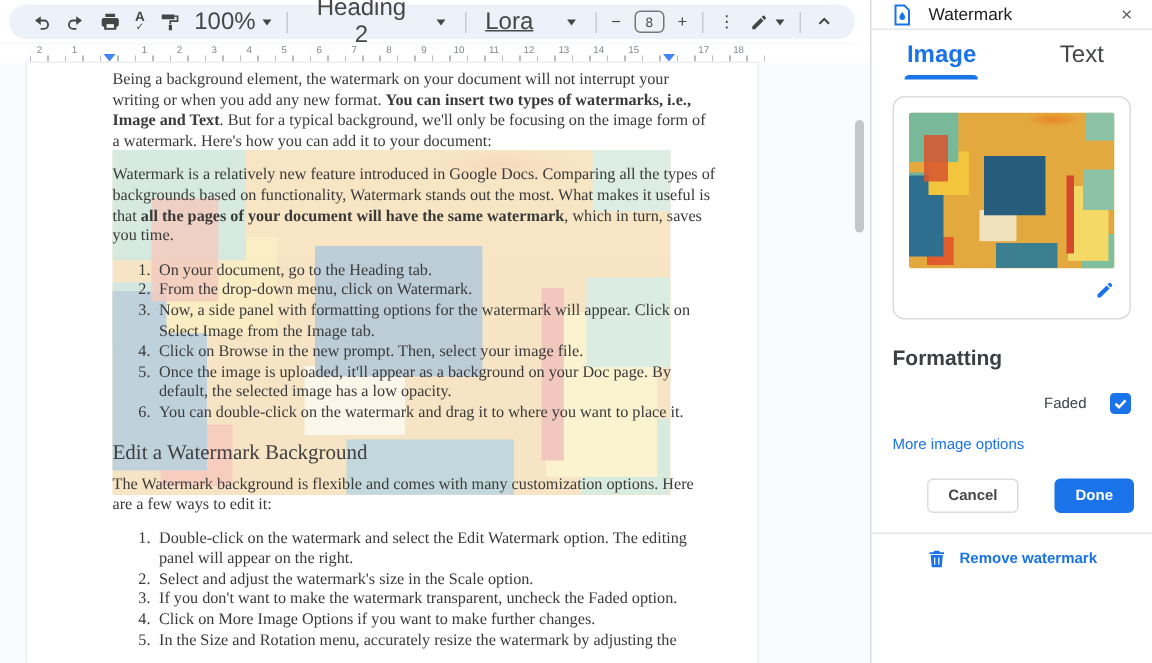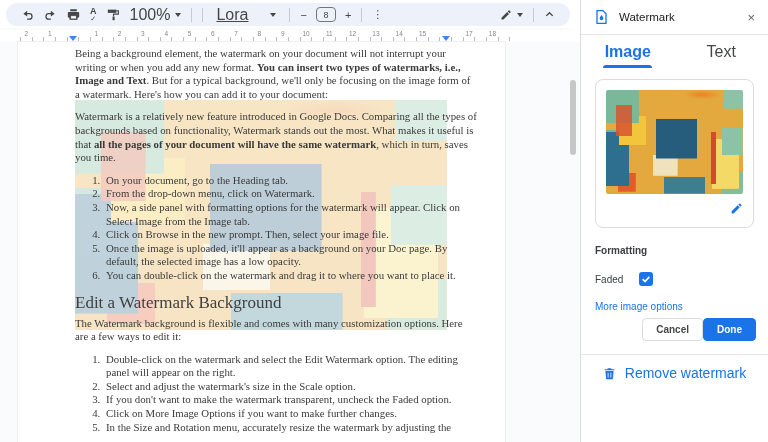--- a/index.html
+++ b/index.html
@@ -34,21 +34,21 @@
     background:repeating-linear-gradient(90deg,#b8bcc2 0 1px,transparent 1px 11.65px); }
   .ruler-num { position:absolute; top:0; font-size:6.5px; color:#80868b; transform:translateX(-50%); }
   .ruler-marker { position:absolute; top:6px; width:0; height:0; transform:translateX(-50%);
     border-left:4px solid transparent; border-right:4px solid transparent; border-top:5px solid #4285f4; }
   .page { position:absolute; left:18px; top:14px; width:487px; height:400px; background:#fff;
           box-shadow:0 0 0 1px #eceef1; }
   .doc-watermark { position:absolute; left:57px; top:58px; width:372px; height:230px; opacity:.3; }
   .doc-content { position:relative; padding:5px 28px 0 57px; width:100%;
     font-family:"Liberation Serif", serif; font-size:10.8px; line-height:13.6px; color:#3a3a3a; }
   .doc-content p { margin:0 0 9px 0; }
-  .doc-content h2 { font-family:"Liberation Serif", serif; font-size:17px; font-weight:normal;
+  .doc-content h2 { font-family:"Liberation Serif", serif; font-size:14px; font-weight:normal;
     color:#3f3f3f; margin:11px 0 5px 0; line-height:18px; }
   .doc-content ol { margin:0 0 9px 0; padding-left:28px; }
   .doc-content li { padding-left:3px; }
   .scroll-thumb { position:absolute; right:4px; top:52px; width:6px; height:75px;
     background:#c4c7c5; border-radius:3px; }
 
   
   .art {
     background-color:#e3a93e;
     background-image:
@@ -72,53 +72,53 @@
       8% 20%, 0% 0%, 12% 35%, 70% 0%, 100% 0%, 52% 45%, 0% 85%, 0% 48%,
       42% 78%, 80% 80%, 100% 50%, 97% 90%, 10% 97%, 60% 100%, 100% 100%;
     background-size:
       12% 30%, 24% 32%, 20% 28%, 45% 45%, 14% 18%, 30% 38%, 17% 52%, 14% 20%,
       18% 20%, 4% 50%, 15% 26%, 20% 48%, 13% 18%, 30% 16%, 16% 22%;
   }
 
   
   .panel { position:absolute; left:580px; top:0; width:188px; height:442px; background:#fff;
            border-left:1px solid #dadce0; color:#3c4043; display:flex; flex-direction:column; }
-  .panel-header { height:35px; display:flex; align-items:center; padding:0 13px;
+  .panel-header { height:20px; display:flex; align-items:center; padding:0 13px;
                   border-bottom:1px solid #e4e6ea;justify-content:space-between; }
   .panel-title { font-size:11.5px; color:#202124; margin-left:10px; }
   .close-x { margin-left:auto; font-size:13px; color:#5f6368; background:none; border:none; cursor:pointer; }
   .tabs { display:flex; height:33px; }
   .tab { flex:1; display:flex; align-items:center; justify-content:center; font-size:16px;
          color:#444746; position:relative; cursor:pointer; background:none; border:none; }
   .tab.active { color:#1a73e8; font-weight:bold; }
   .tab.active::after { content:""; position:absolute; left:24%; right:24%; bottom:0; height:3px;
          background:#1a73e8; border-radius:3px 3px 0 0; }
   .image-card { margin:11px 14px 0; border:1px solid #dadce0; border-radius:8px; padding:10px;
                 background:#fff; }
   .art-img { width:100%; height:104px; border-radius:2px; }
   .edit-row { display:flex; justify-content:flex-end; margin-top:8px; height:15px; }
-  .formatting-label { margin:17px 14px 0; font-size:10px; color:#3c4043; font-weight:bold; }
+  .formatting-label { margin:17px 14px 0; font-size:14px; color:#3c4043; font-weight:bold; }
   .scale-row { display:flex; align-items:center; margin:13px 14px 0; }
   .field-label { width:44px; font-size:10px; color:#3c4043; }
   .select { width:88px; height:24px; border:1px solid #c9ccd1; border-radius:4px; background:#fff;
             display:flex; align-items:center; justify-content:space-between; padding:0 7px;
             font-size:9.5px; color:#3c4043; cursor:pointer; }
   .select .caret { border-top-color:#5f6368; margin-left:4px; }
-  .faded-row { display:flex; align-items:center; margin:16px 14px 0; }
+  .faded-row { display:flex; align-items:center; margin:16px 14px 0;justify-content:flex-end; }
   .checkbox { width:14px; height:14px; border-radius:3px; background:#1a73e8;
               display:flex; align-items:center; justify-content:center; cursor:pointer; }
   .more-link { margin:15px 14px 0; font-size:10px; color:#1a73e8; cursor:pointer;
                background:none; border:none; text-align:left; padding:0; }
-  .actions { display:flex; justify-content:flex-end; gap:0; margin:6px 12px 12px; }
+  .actions { display:flex; justify-content:flex-end; gap:24px; margin:17px 12px 12px; }
   .btn { font-size:10px; font-weight:bold; border-radius:4px; padding:5px 13px; cursor:pointer; }
   .btn-cancel { background:#fff; border:1px solid #dadce0; color:#444746; }
   .btn-done { background:#1a73e8; border:1px solid #1a73e8; color:#fff; }
   .panel-footer { border-top:1px solid #e4e6ea; margin-top:1px; padding:10px 0; display:flex;
                   align-items:center; justify-content:center; gap:9px; cursor:pointer; }
-  .remove-label { font-size:14px; font-weight:normal; color:#1a73e8; }
+  .remove-label { font-size:10px; font-weight:bold; color:#1a73e8; }
 </style>
 </head>
 <body>
 
 <div class="stage">
 
   <div class="topbar">
     <div class="pill">
       <button class="tbtn">
         <svg width="13" height="13" viewBox="0 0 16 16">
@@ -150,20 +150,24 @@
             <path fill="#444746" d="M1 2h10.5v4H1z"></path>
             <path fill="none" stroke="#444746" stroke-width="1.4" d="M11.5 3.5H14v4H8v2.5"></path>
             <rect x="6.8" y="10.5" width="2.6" height="4.5" fill="#444746"></rect>
           </svg>
       </button>
       <button class="tbtn">
         <span class="tlabel">100%</span>
         <span class="caret"></span>
       </button>
       <span class="tdiv"></span>
+      <button class="tbtn" style="padding:0 8px;">
+        <span class="tlabel">Heading 2</span>
+        <span class="caret" style="margin-left:14px;"></span>
+      </button>
       <span class="tdiv"></span>
       <button class="tbtn" style="padding:0 8px;text-decoration:underline;">
         <span class="tlabel">Lora</span>
         <span class="caret" style="margin-left:22px;"></span>
       </button>
       <span class="tdiv"></span>
       <button class="tbtn">−</button>
       <span class="sizebox">8</span>
       <button class="tbtn">+</button>
       <span class="tdiv"></span>

